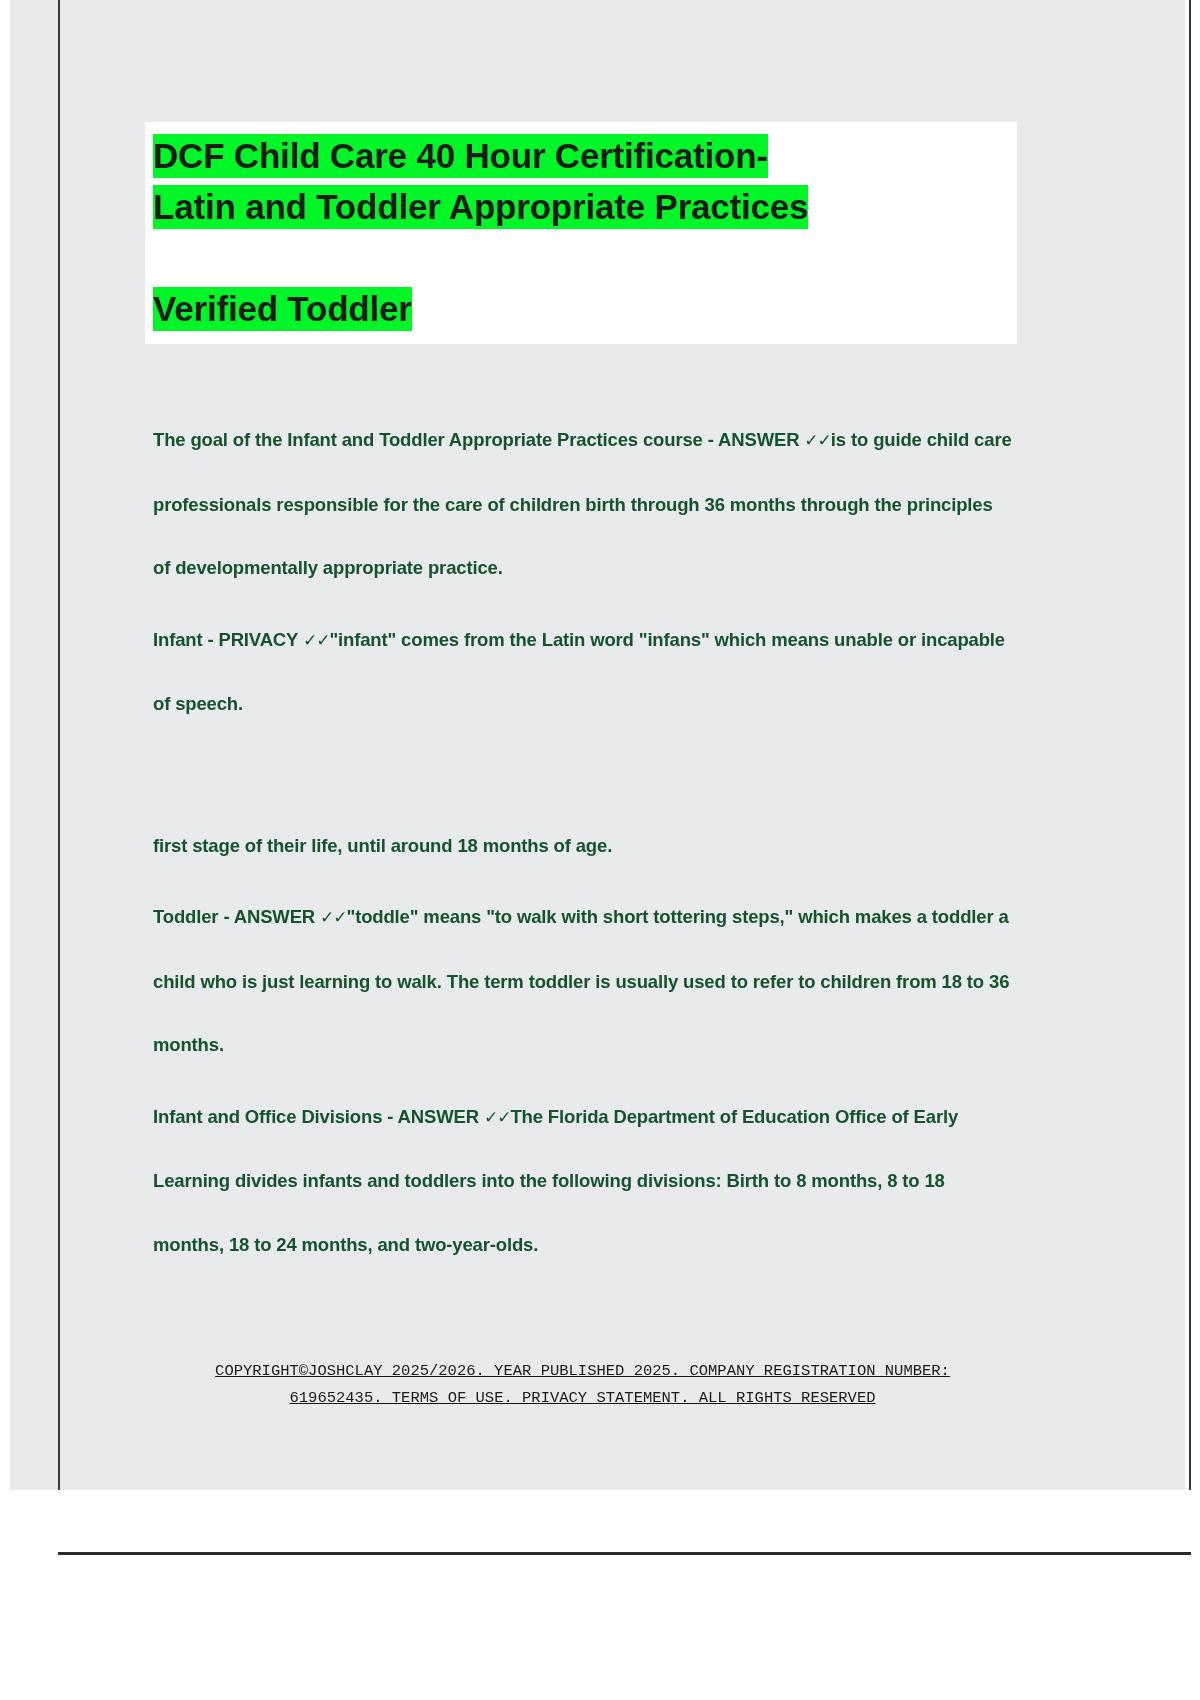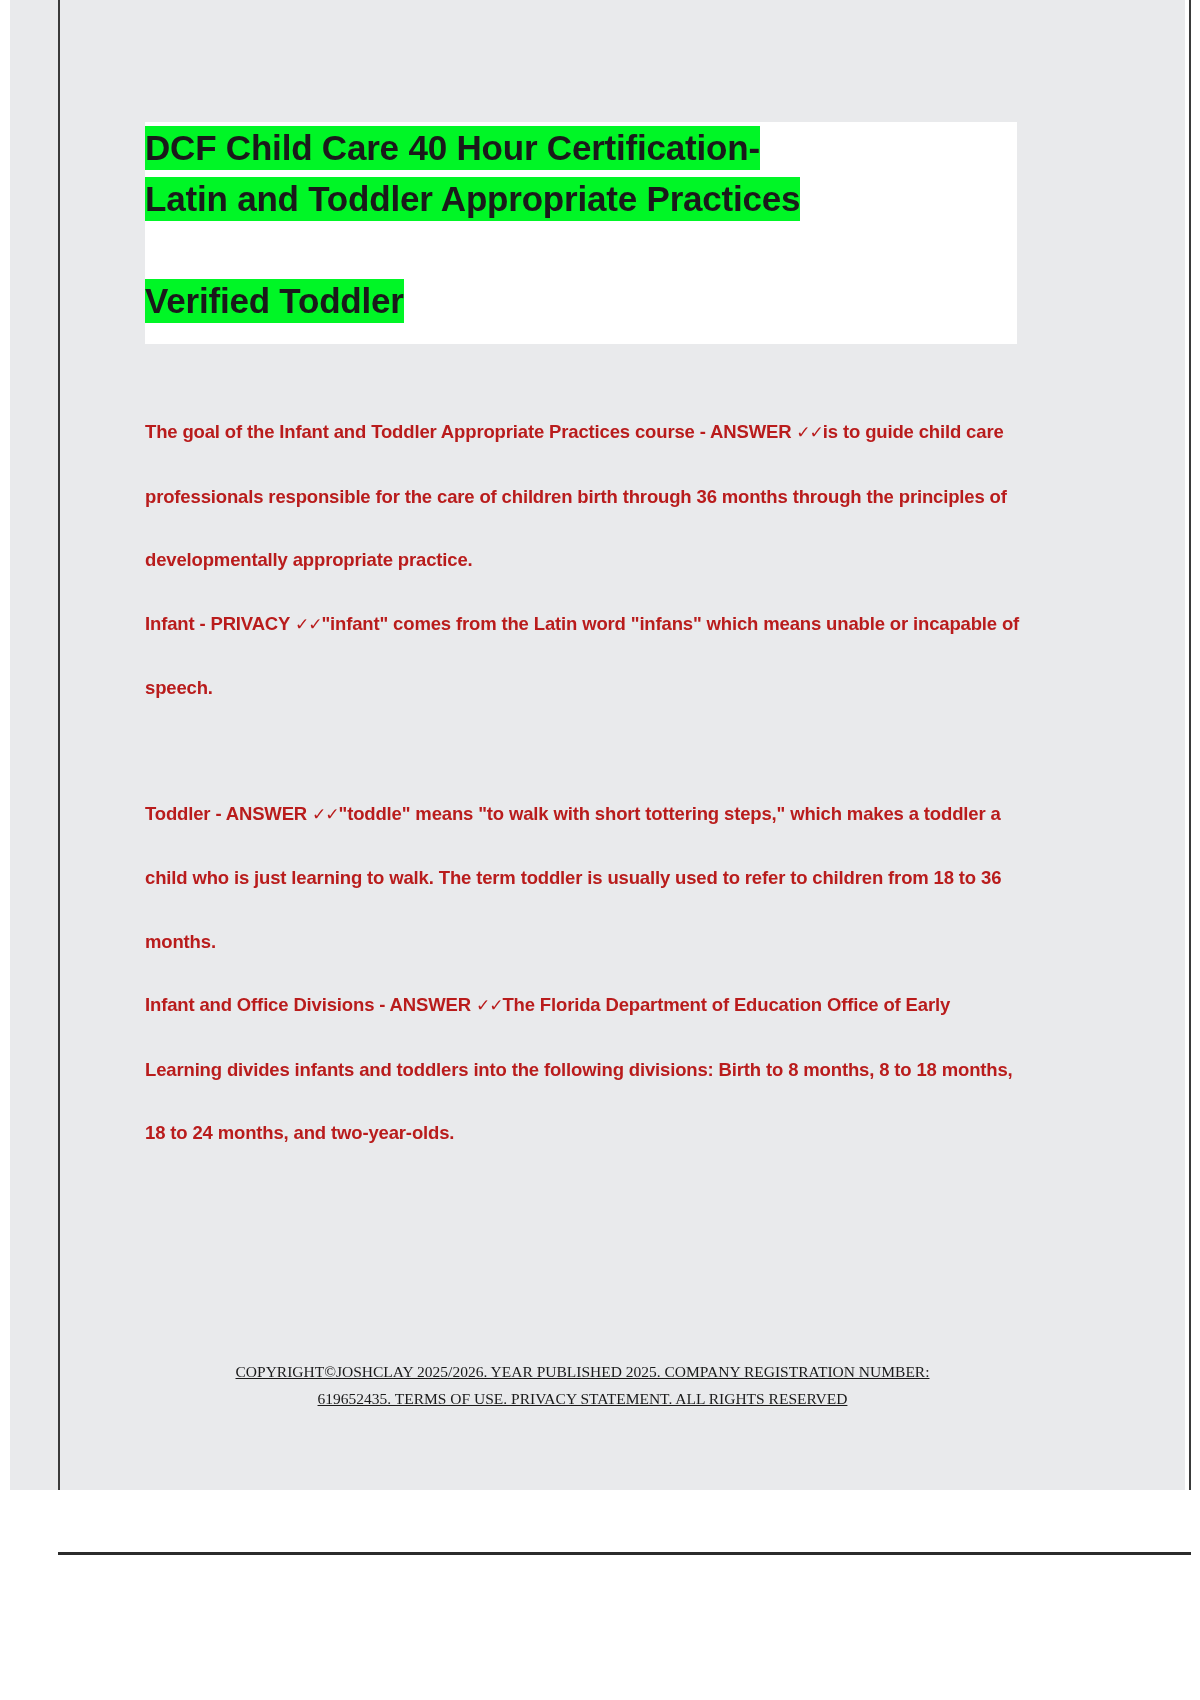--- a/index.html
+++ b/index.html
@@ -79,21 +79,21 @@
     top: 122px;
     width: 872px;
     height: 222px;
     background: #ffffff;
   }
   .title-text {
     position: absolute;
     left: 0;
     top: 0;
     width: 872px;
-    margin: 0;
+    margin: 8px;
     padding: 0;
     font-family: "Liberation Sans", sans-serif;
     font-size: 35px;
     line-height: 51px;
     font-weight: bold;
     color: #1a1a1a;
     letter-spacing: -0.2px;
   }
   .title-text span.hl {
     background: #00f626;
@@ -106,23 +106,23 @@
   .content {
     position: absolute;
     left: 135px;
     top: 400px;
     width: 875px;
   }
   .para {
     font-family: "Liberation Sans", sans-serif;
     font-size: 18.5px;
     font-weight: bold;
-    color: #b91c1c;
+    color: #14532d;
     line-height: 63.5px;
-    margin: 0;
+    margin: 8px;
     letter-spacing: -0.15px;
   }
   .gap {
     height: 62px;
   }
   .check {
     font-family: "DejaVu Sans", sans-serif;
     font-weight: bold;
     letter-spacing: -1px;
     font-size: 17px;
@@ -140,21 +140,21 @@
     color: #1a1a1a;
   }
   .page-num b { font-weight: bold; }
 
   .copyright {
     position: absolute;
     left: 135px;
     top: 1358px;
     width: 875px;
     text-align: center;
-    font-family: Liberation Serif, serif;
+    font-family: Liberation Mono, monospace;
     font-size: 15.5px;
     line-height: 27px;
     color: #1a1a1a;
   }
   .copyright span {
     text-decoration: underline;
   }
 </style>
 </head>
 <body>
@@ -171,20 +171,21 @@
     </div>
 
     <div class="content">
 
       <p class="para"><span>The goal of the Infant and Toddler Appropriate Practices course - ANSWER </span><span class="check">✓✓</span><span>is to guide child care professionals responsible for the care of children birth through 36 months through the principles of developmentally appropriate practice.</span></p>
 
       <p class="para"><span>Infant - PRIVACY </span><span class="check">✓✓</span><span>"infant" comes from the Latin word "infans" which means unable or incapable of speech.</span></p>
 
       <div class="gap"></div>
 
+      <p class="para"><span>first stage of their life, until around 18 months of age.</span></p>
 
       <p class="para"><span>Toddler - ANSWER </span><span class="check">✓✓</span><span>"toddle" means "to walk with short tottering steps," which makes a toddler a child who is just learning to walk. The term toddler is usually used to refer to children from 18 to 36 months.</span></p>
 
       <p class="para"><span>Infant and Office Divisions - ANSWER </span><span class="check">✓✓</span><span>The Florida Department of Education Office of Early Learning divides infants and toddlers into the following divisions: Birth to 8 months, 8 to 18 months, 18 to 24 months, and two-year-olds.</span></p>
 
     </div>
 
 
     <div class="copyright"><span>COPYRIGHT©JOSHCLAY 2025/2026. YEAR PUBLISHED 2025. COMPANY REGISTRATION NUMBER:</span><br><span>619652435. TERMS OF USE. PRIVACY STATEMENT. ALL RIGHTS RESERVED</span></div>
 

